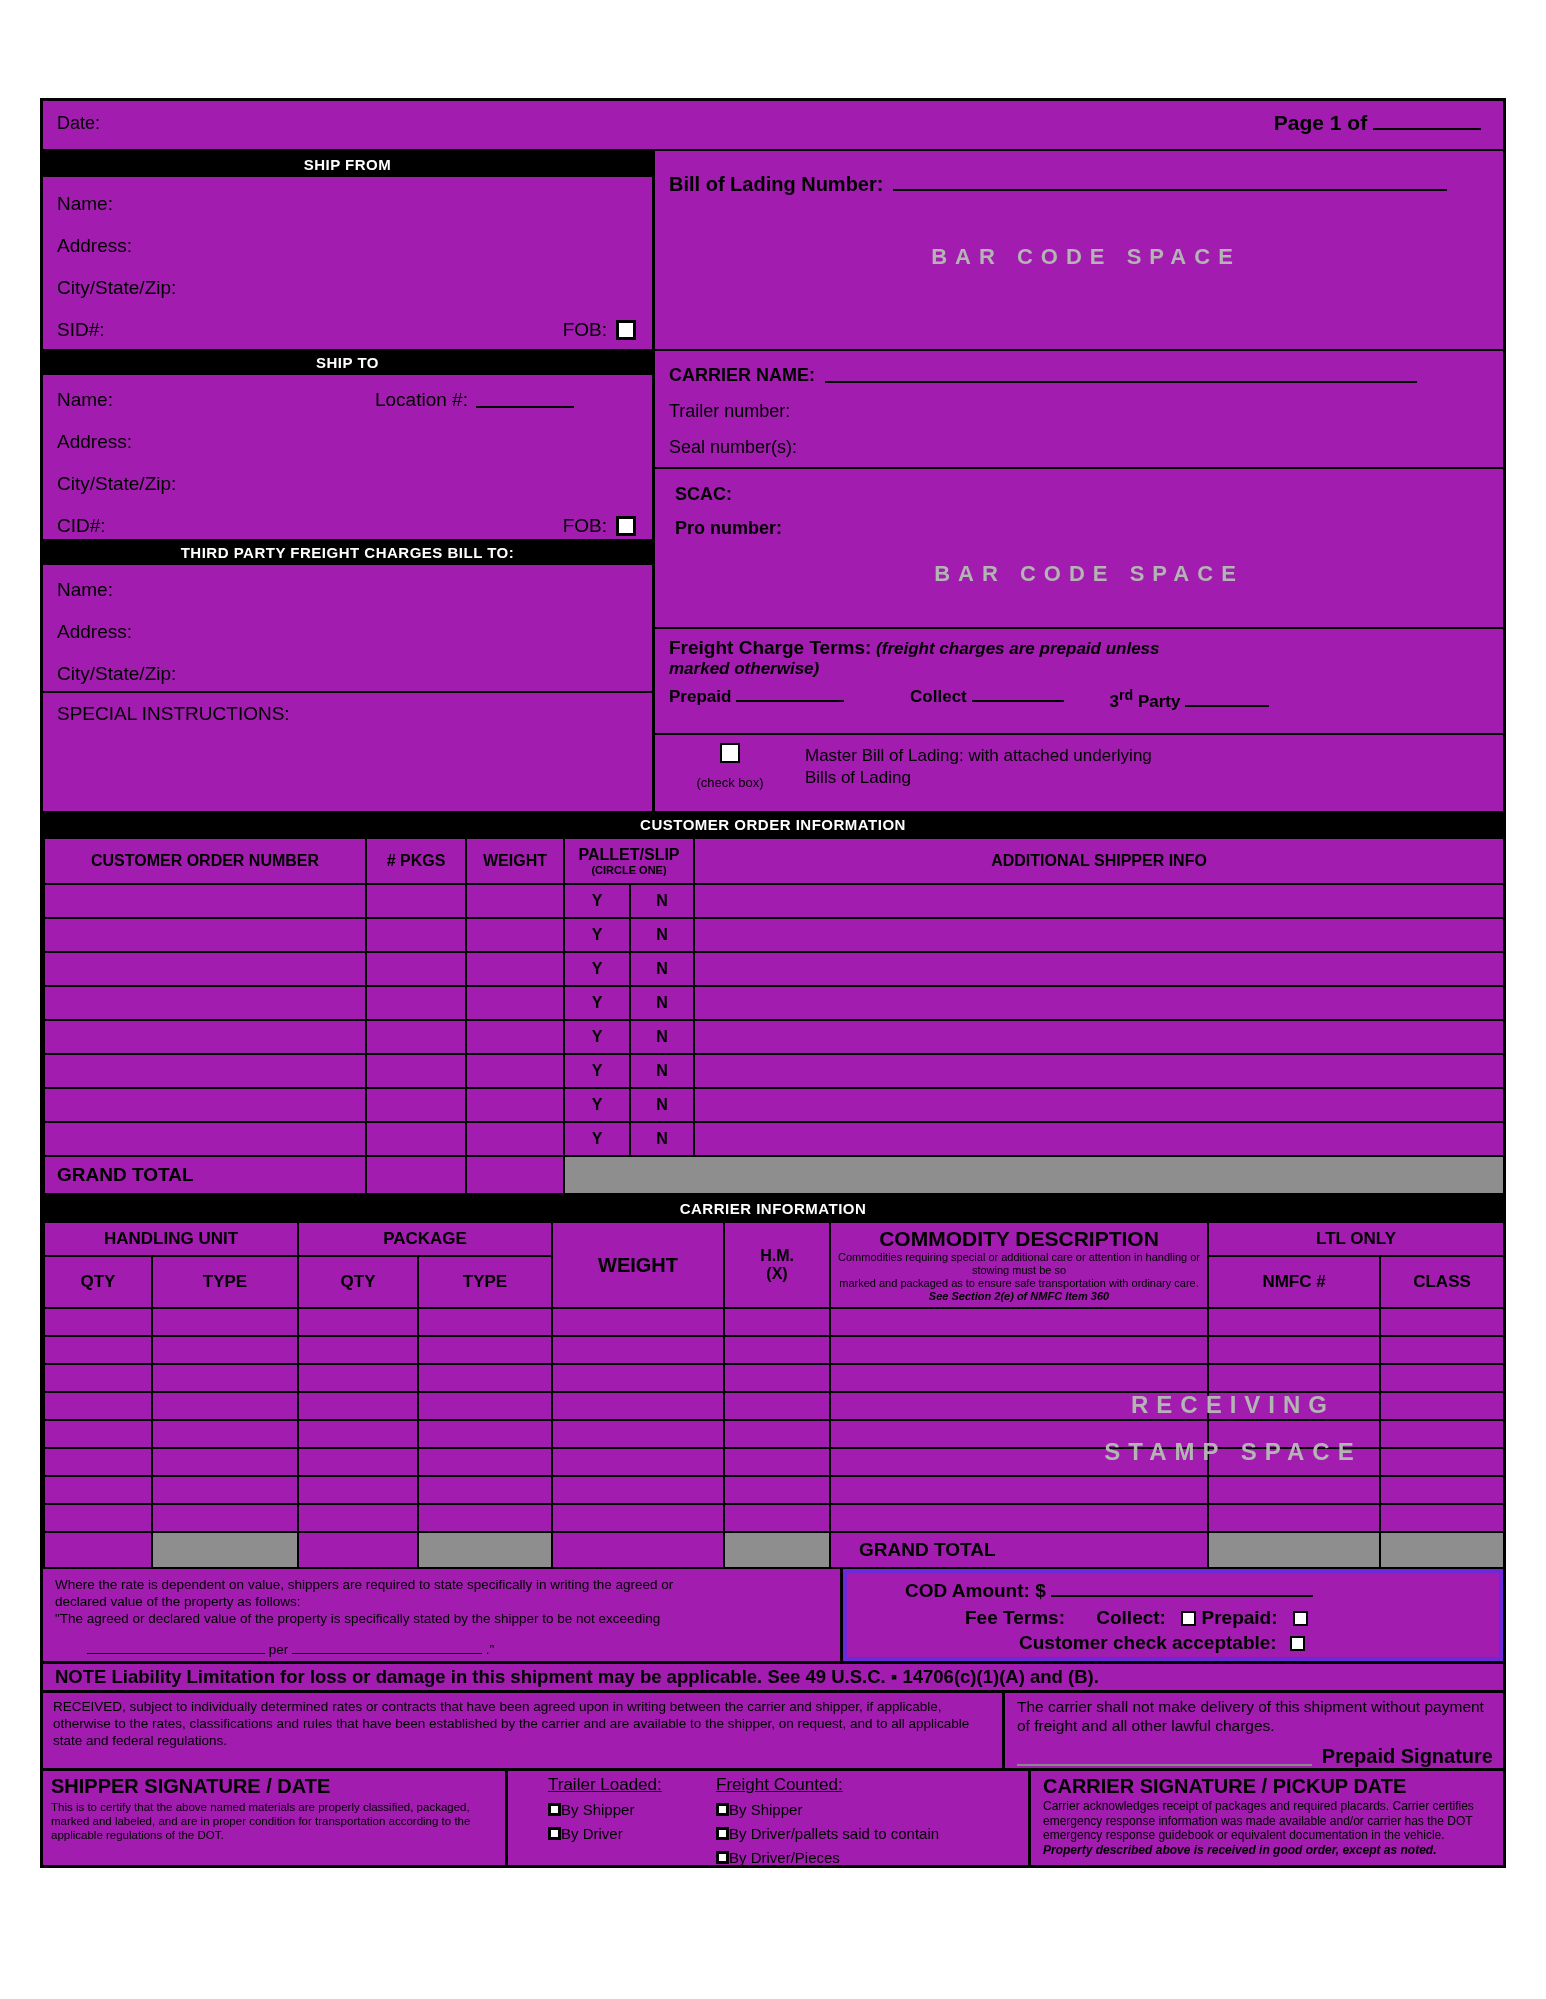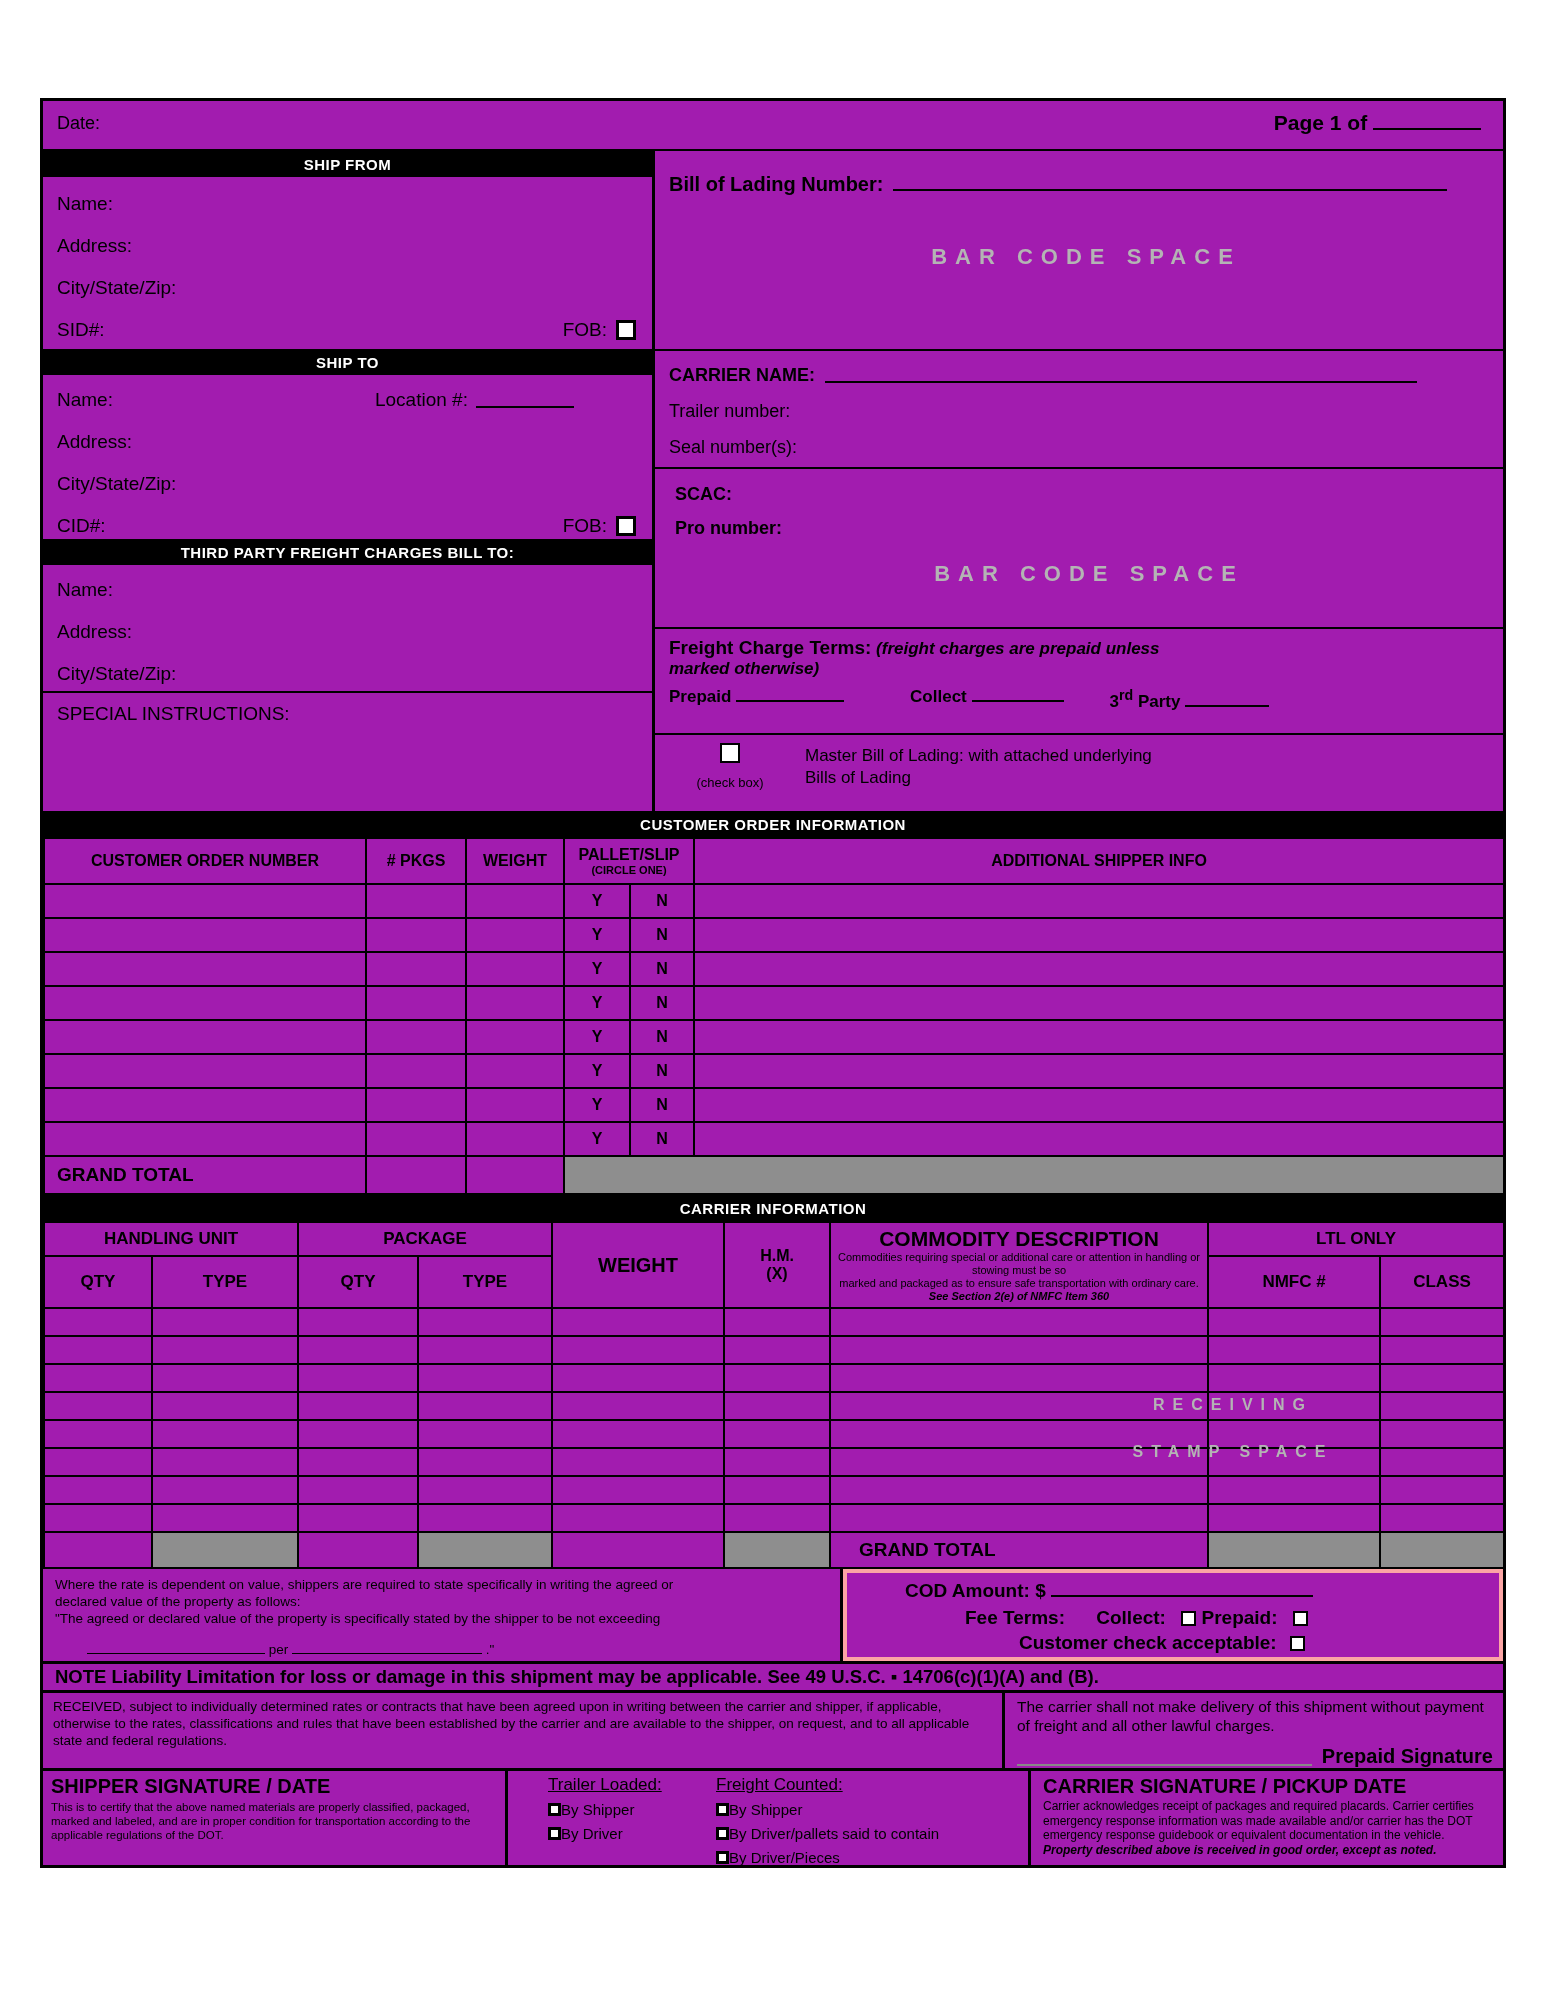--- a/index.html
+++ b/index.html
@@ -82,28 +82,28 @@
   .carr .grp { height:34px; }
   .carr .lblrow { height:52px; }
   .carr .comm-hd { font-size:21px; }
   .carr .comm-note { font-weight:normal; font-size:11px; line-height:13px; }
   .carr .comm-note .it { font-style:italic; font-weight:bold; }
   .carr .hm { font-size:16px; line-height:18px; }
   .carr tr.data { height:28px; }
   .carr .gt { height:36px; }
   .carr .gt .gt-lbl { font-size:19px; font-weight:bold; padding-left:28px; text-align:left; }
   .stamp { position:absolute; left:955px; top:160px; width:470px; text-align:center;
-           font-weight:bold; font-size:16px; letter-spacing:8px; color:#b4b4b4; line-height:47px; }
+           font-weight:bold; font-size:24px; letter-spacing:8px; color:#b4b4b4; line-height:47px; }
 
   
   .value-row { display:flex; height:92px; }
   .declared { width:800px; border-right:3px solid #000; padding:7px 12px 0 12px; font-size:13.5px; line-height:17px; }
   .per-row { margin-top:14px; font-size:13.5px; }
   .per-row .line { height:12px; border-bottom-width:1px; }
-  .cod-box { flex:1; border:4px solid #fca5a5; font-weight:bold; font-size:19px; padding-top:7px; }
+  .cod-box { flex:1; border:4px solid #6d28d9; font-weight:bold; font-size:19px; padding-top:7px; }
   .cod-l1 { padding-left:58px; }
   .cod-l2 { padding-left:118px; margin-top:5px; }
   .cod-l3 { padding-left:172px; margin-top:3px; }
   .cod-box .line { height:13px; }
 
   
   .note-bar { height:32px; border-top:3px solid #000; border-bottom:3px solid #000;
               font-weight:bold; font-size:18.5px; display:flex; align-items:center; padding-left:12px; }
   .received-row { display:flex; height:78px; border-bottom:3px solid #000; }
   .received-left { width:962px; border-right:3px solid #000; padding:5px 14px 0 10px; font-size:13.5px; line-height:17px; }

